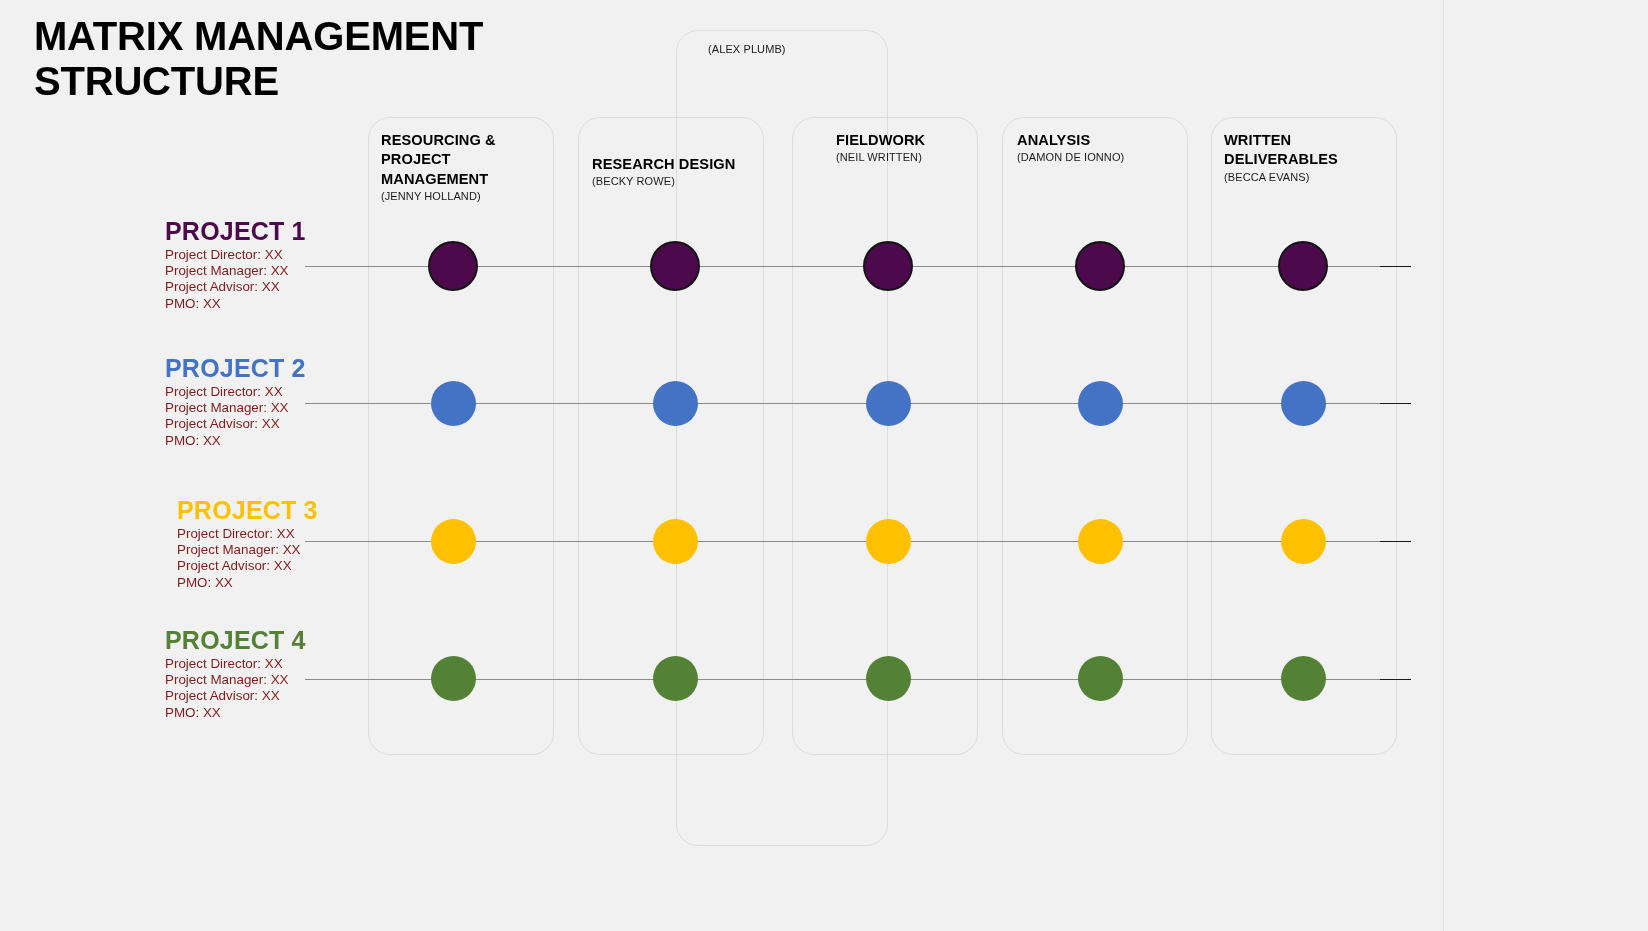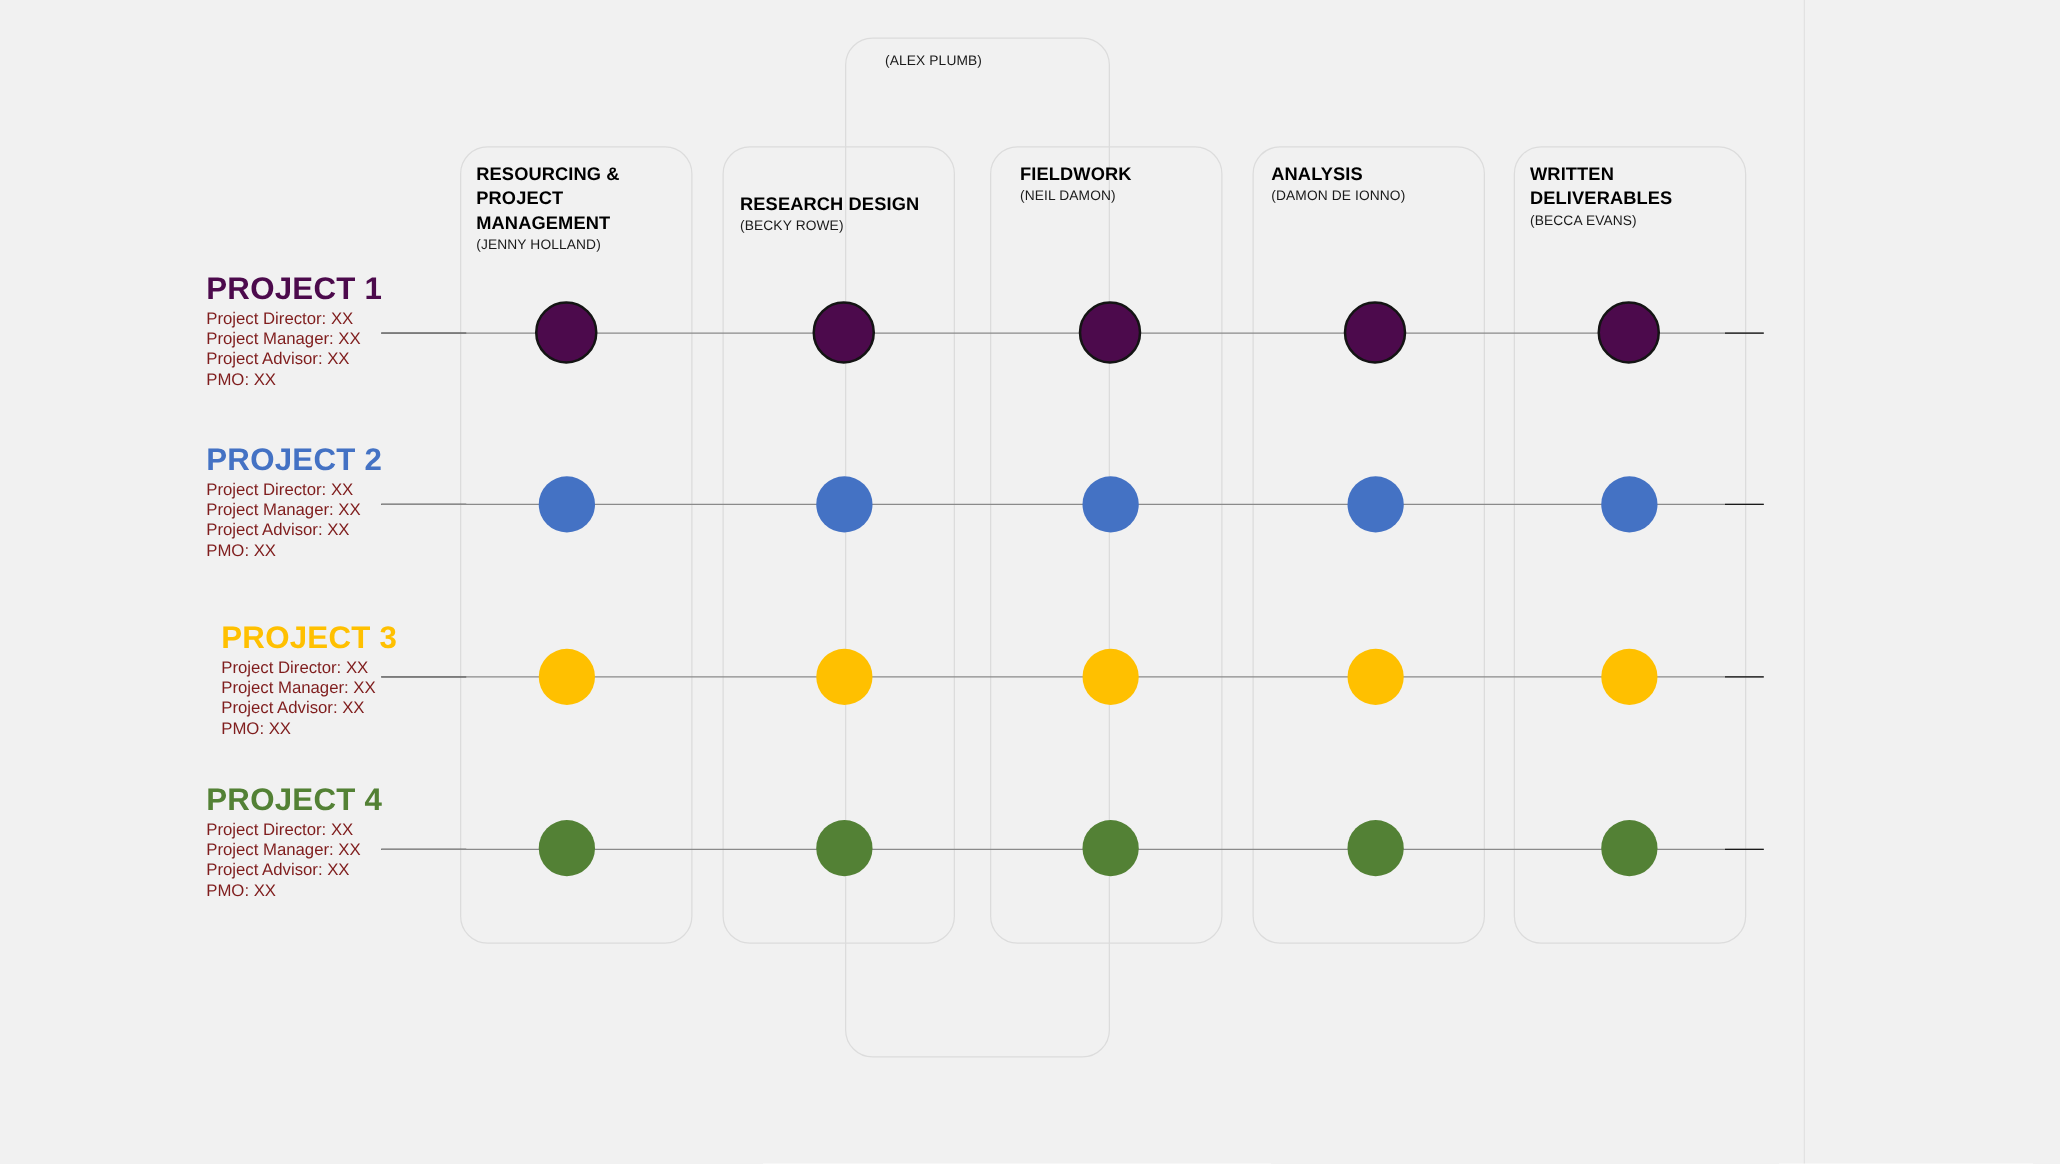--- a/index.html
+++ b/index.html
@@ -93,43 +93,47 @@
     box-sizing: border-box;
   }
   .node.outlined { border: 2.4px solid #141414; }
 </style>
 </head>
 <body>
 
 <div id="canvas">
 
   <div id="title-block">
+    <div id="main-title">
+      <div>MATRIX MANAGEMENT</div>
+      <div>STRUCTURE</div>
+    </div>
   </div>
 
   <div class="func-box" style="left:676px; top:30px; width:212px; height:816px;"></div>
   <div class="func-label" style="left:708px; top:42px; width:186px;">
     <div class="func-owner">(ALEX PLUMB)</div>
   </div>
 
   <div class="func-box" style="left:368px; top:117px; width:186px; height:638px;"></div>
   <div class="func-label" style="left:381px; top:131px; width:166px;">
     <div class="func-title">RESOURCING &amp; PROJECT MANAGEMENT</div>
     <div class="func-owner">(JENNY HOLLAND)</div>
   </div>
 
   <div class="func-box" style="left:578px; top:117px; width:186px; height:638px;"></div>
   <div class="func-label" style="left:592px; top:131px; width:170px;margin-top:24px;">
     <div class="func-title">RESEARCH DESIGN</div>
     <div class="func-owner">(BECKY ROWE)</div>
   </div>
 
   <div class="func-box" style="left:792px; top:117px; width:186px; height:638px;"></div>
-  <div class="func-label" style="left:816px; top:131px; width:170px;">
+  <div class="func-label" style="left:836px; top:131px; width:170px;">
     <div class="func-title">FIELDWORK</div>
-    <div class="func-owner">(NEIL DAMON)</div>
+    <div class="func-owner">(NEIL WRITTEN)</div>
   </div>
 
   <div class="func-box" style="left:1002px; top:117px; width:186px; height:638px;"></div>
   <div class="func-label" style="left:1017px; top:131px; width:160px;">
     <div class="func-title">ANALYSIS</div>
     <div class="func-owner">(DAMON DE IONNO)</div>
   </div>
 
   <div class="func-box" style="left:1211px; top:117px; width:186px; height:638px;"></div>
   <div class="func-label" style="left:1224px; top:131px; width:166px;">

